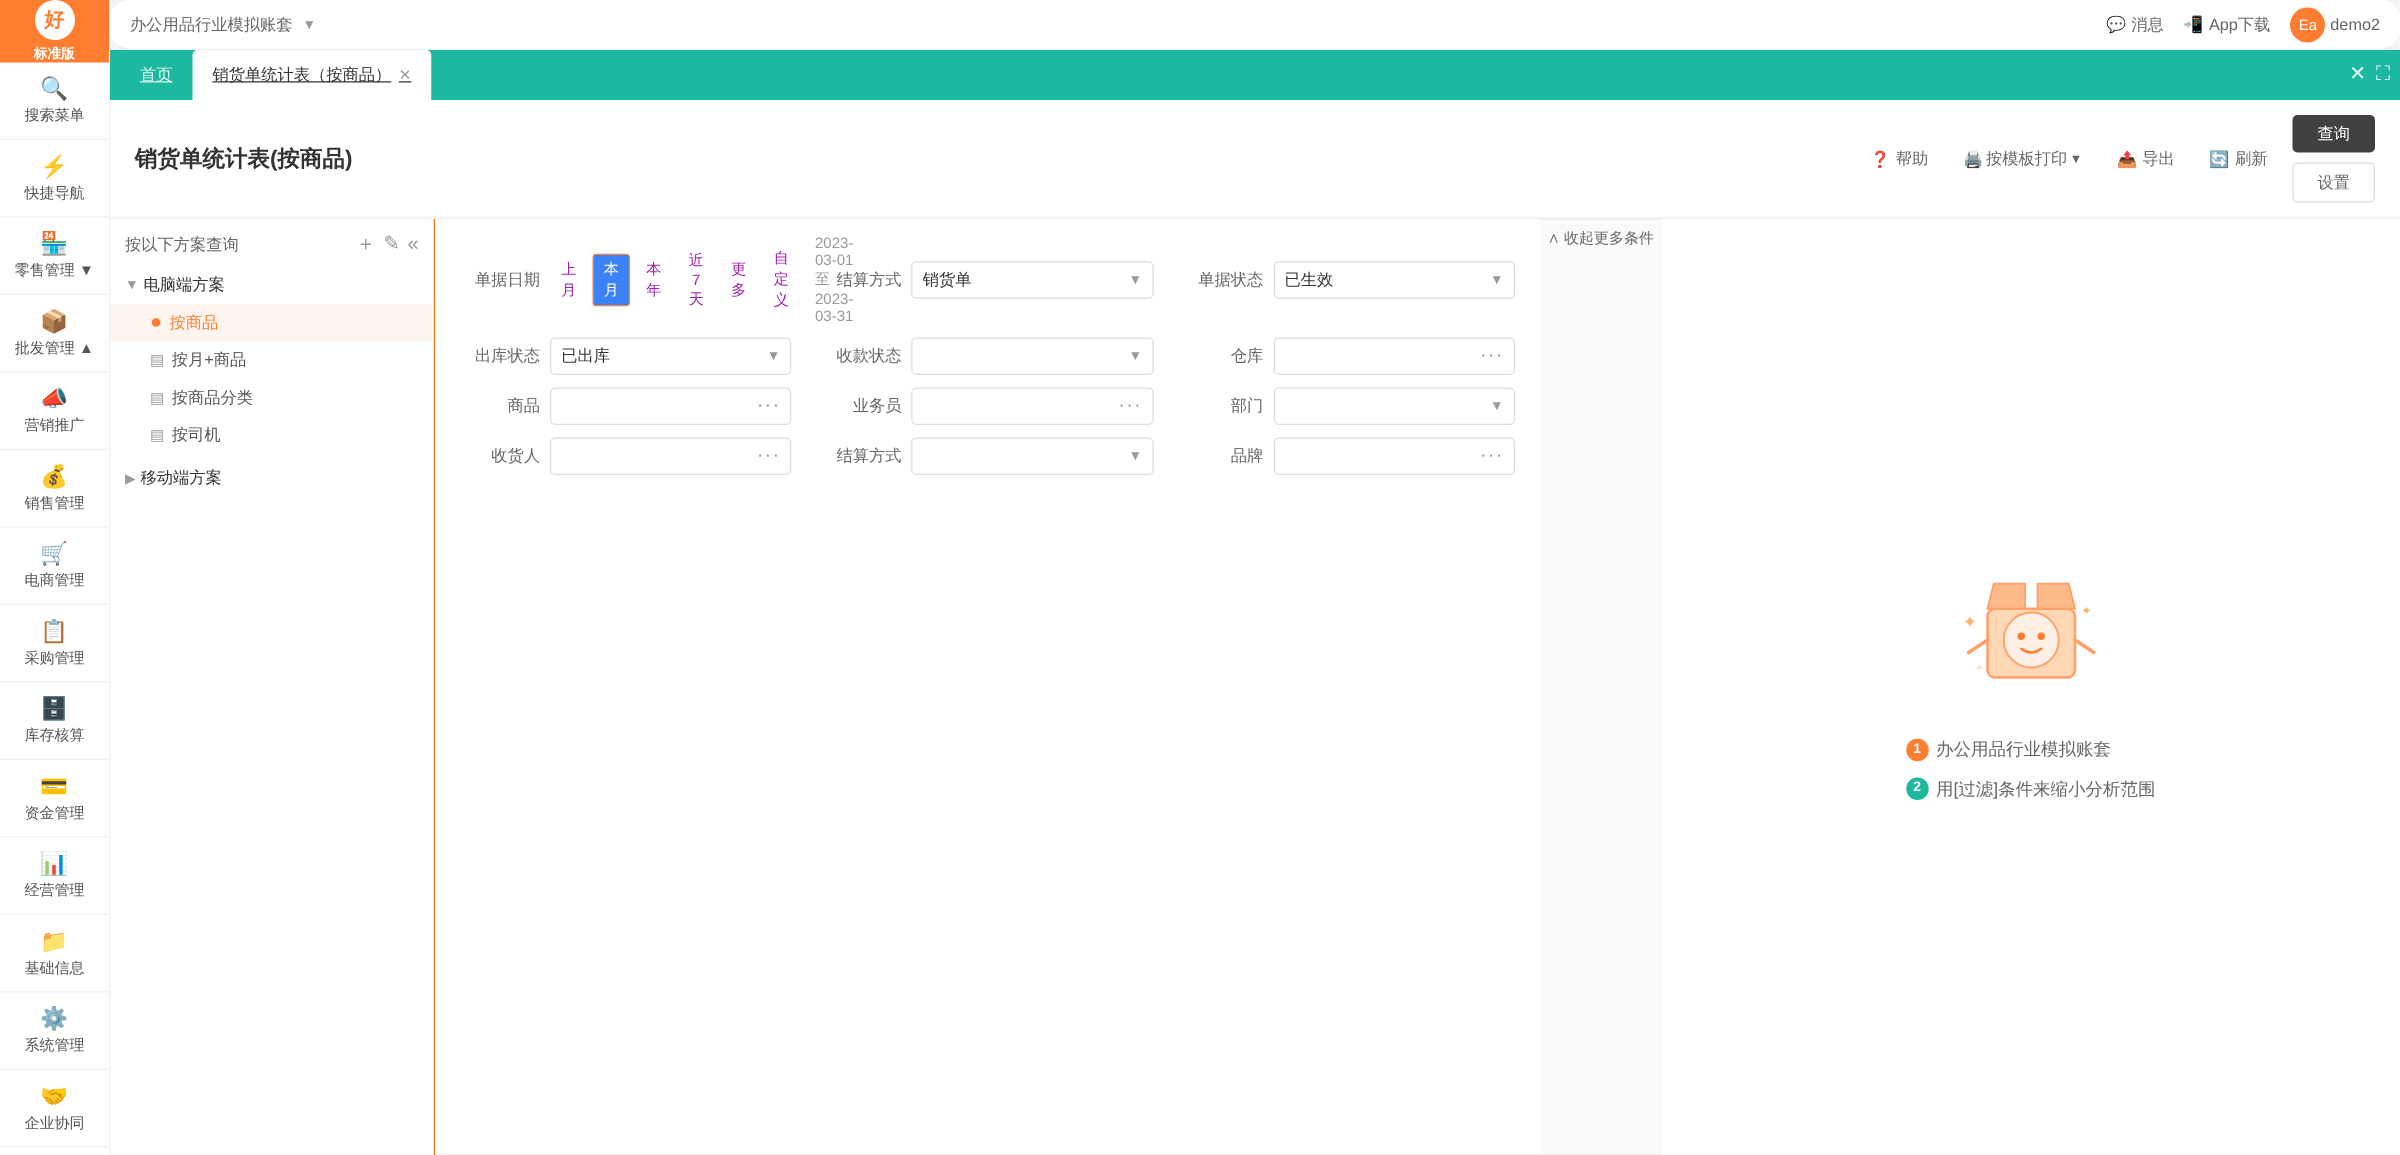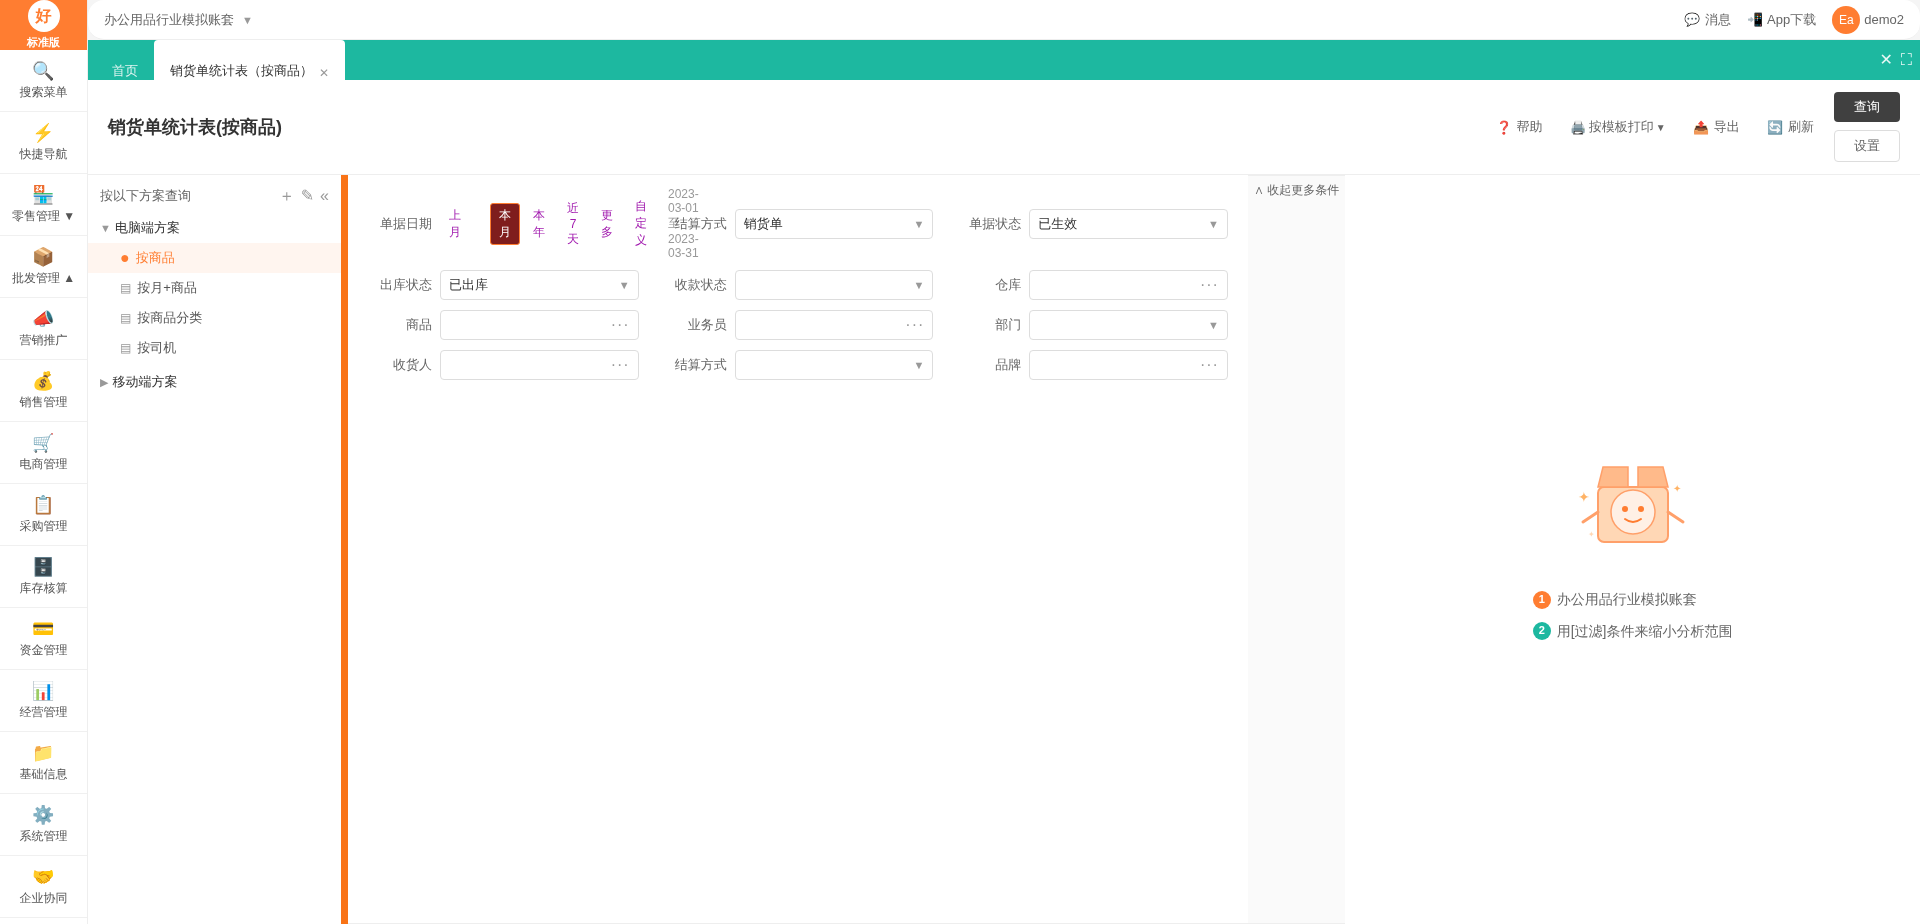--- a/index.html
+++ b/index.html
@@ -103,26 +103,27 @@
       background: #1db8a0;
       display: flex;
       align-items: center;
       padding: 0 0 0 8px;
       flex-shrink: 0;
     }
     .tab {
       height: 40px;
       padding: 0 16px;
       display: flex;
-      align-items: flex-end;
+      align-items: center;
       gap: 6px;
       color: rgba(255,255,255,0.85);
       font-size: 13px;
       cursor: pointer;
       border-radius: 4px 4px 0 0;
+      text-decoration: underline;
     }
     .tab.active {
       background: #fff;
       color: #333;
     }
     .tab-close {
       font-size: 12px;
       color: #999;
       cursor: pointer;
     }
@@ -207,24 +208,23 @@
     .date-btn {
       padding: 3px 8px;
       border-radius: 3px;
       font-size: 12px;
       cursor: pointer;
       background: none;
       border: 1px solid transparent;
       color: #a21caf;
     }
     .date-btn.active {
-      background: #7f1d1d;
+      background: #3b82f6;
       color: #fff;
       border-color: #ff7d31;
-      margin-left: 16px;
     }
     .date-range {
       font-size: 12px;
       color: #999;
       margin-left: 8px;
     }
     .select-control {
       flex: 1;
       display: flex;
       align-items: center;
@@ -246,21 +246,21 @@
     .content-area {
       flex: 1;
       display: flex;
       overflow: hidden;
     }
 
     
     .scheme-panel {
       width: 260px;
       background: #fff;
-      border-right: 7px solid #f97316;
+      border-right: 1px solid #f97316;
       flex-shrink: 0;
       overflow-y: auto;
       padding: 8px 0;
     }
     .scheme-panel-header {
       display: flex;
       align-items: center;
       justify-content: space-between;
       padding: 4px 12px 8px;
     }

